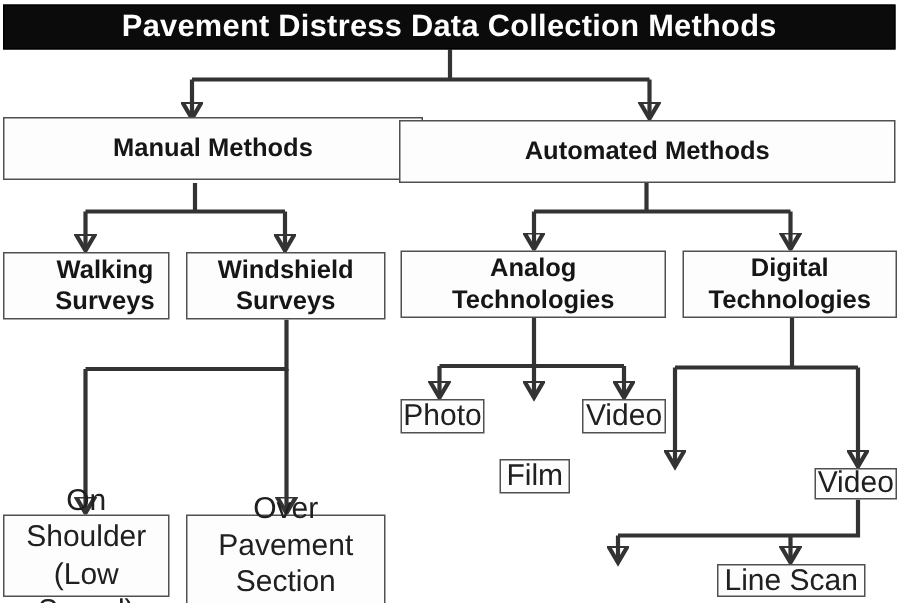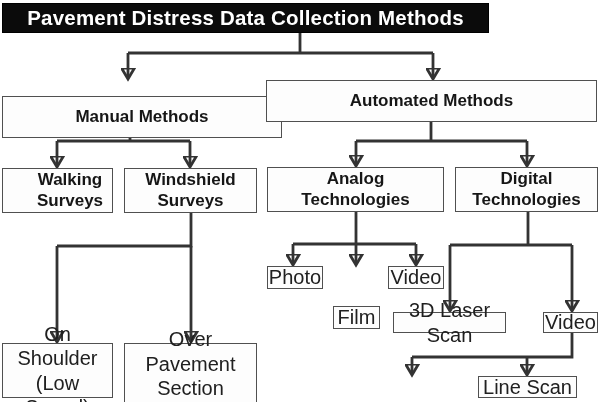--- a/index.html
+++ b/index.html
@@ -42,22 +42,22 @@
   .leaf { font-weight: normal; font-size: 20px; line-height: 1.22; color: #202020; }
   .title-bar {
     background: #0b0b0b;
     color: #ffffff;
     font-weight: bold;
     font-size: 20.5px;
     border: 1px solid #000000;
     letter-spacing: 0.2px;
   }
   
-  .n-title        { left: 2px;   top: 3px;   width: 487px; height: 30px; }
-  .n-manual       { left: 2px;   top: 96px;  width: 280px; height: 42px; }
+  .n-title        { left: 2px;   top: 3px;   width: 595px; height: 30px; }
+  .n-manual       { left: 2px;   top: 78px;  width: 280px; height: 42px; }
   .n-automated    { left: 266px; top: 80px;  width: 331px; height: 42px; }
   .n-walking      { left: 2px;   top: 168px; width: 111px; height: 45px; padding-left: 25px; }
   .n-windshield   { left: 124px; top: 168px; width: 133px; height: 45px; }
   .n-analog       { left: 267px; top: 167px; width: 177px; height: 45px; }
   .n-digital      { left: 455px; top: 167px; width: 143px; height: 45px; }
   .n-photo        { left: 267px; top: 266px; width: 56px;  height: 23px; }
   .n-film         { left: 333px; top: 266px; width: 47px;  height: 23px; margin-top: 40px; }
   .n-video-analog { left: 388px; top: 266px; width: 56px;  height: 23px; }
   .n-laser        { left: 393px; top: 312px; width: 113px; height: 21px; }
   .n-video-digital{ left: 543px; top: 312px; width: 55px;  height: 21px; }
@@ -119,21 +119,20 @@
 Surveys</div>
   <div class="node lvl n-analog">Analog
 Technologies</div>
   <div class="node lvl n-digital">Digital
 Technologies</div>
 
   <div class="node leaf n-photo">Photo</div>
   <div class="node leaf n-film">Film</div>
   <div class="node leaf n-video-analog">Video</div>
 
-  <div class="node leaf n-laser">3D Laser Scan</div>
   <div class="node leaf n-video-digital">Video</div>
 
   <div class="node leaf n-line">Line Scan</div>
 
   <div class="node leaf n-on-shoulder">On Shoulder
 (Low Speed)</div>
   <div class="node leaf n-over-pavement">Over Pavement
 Section
 (High Speed)</div>
 

